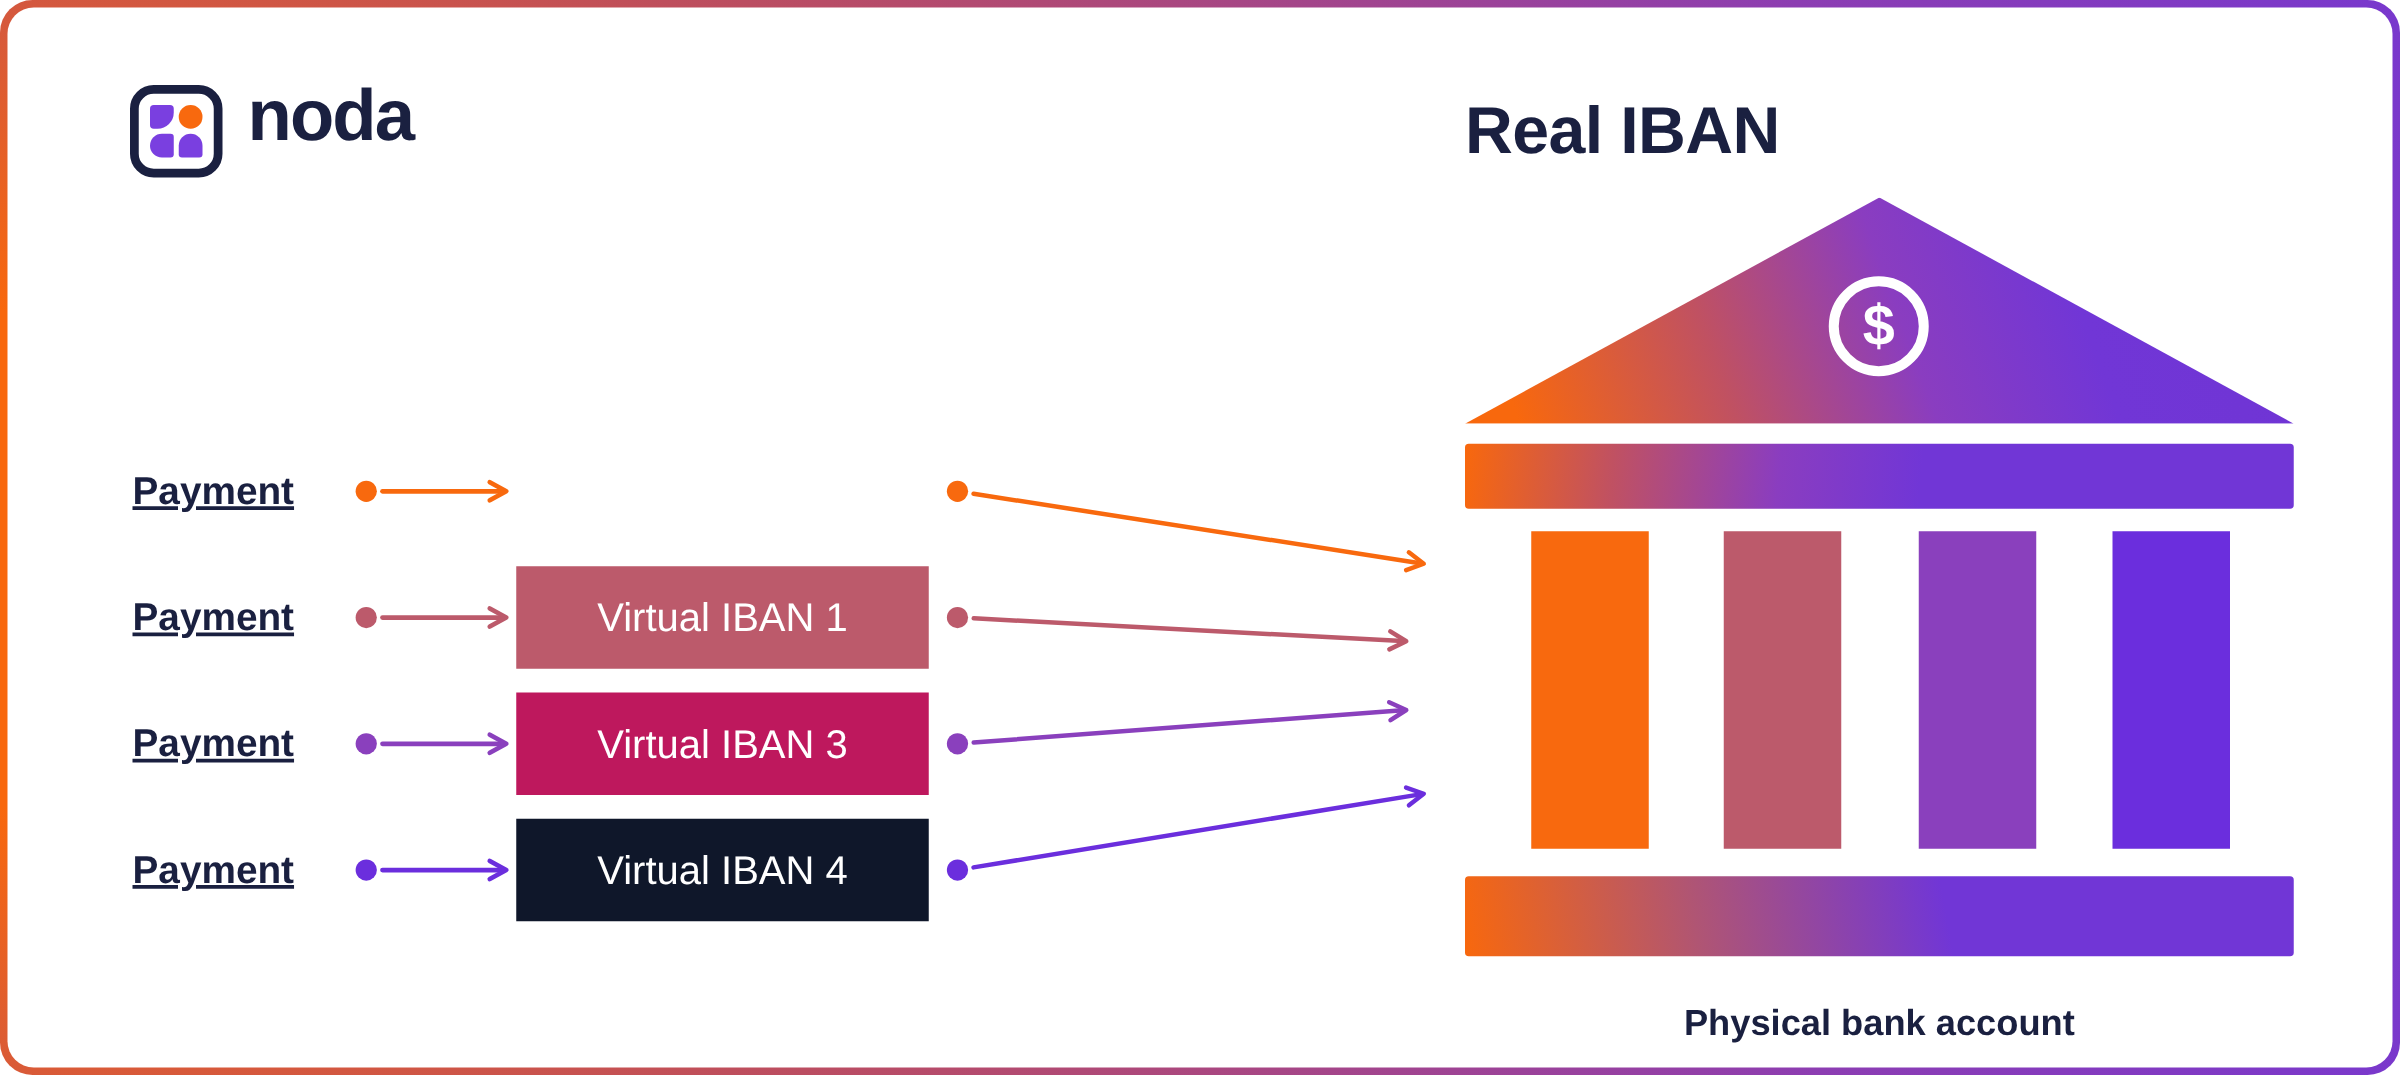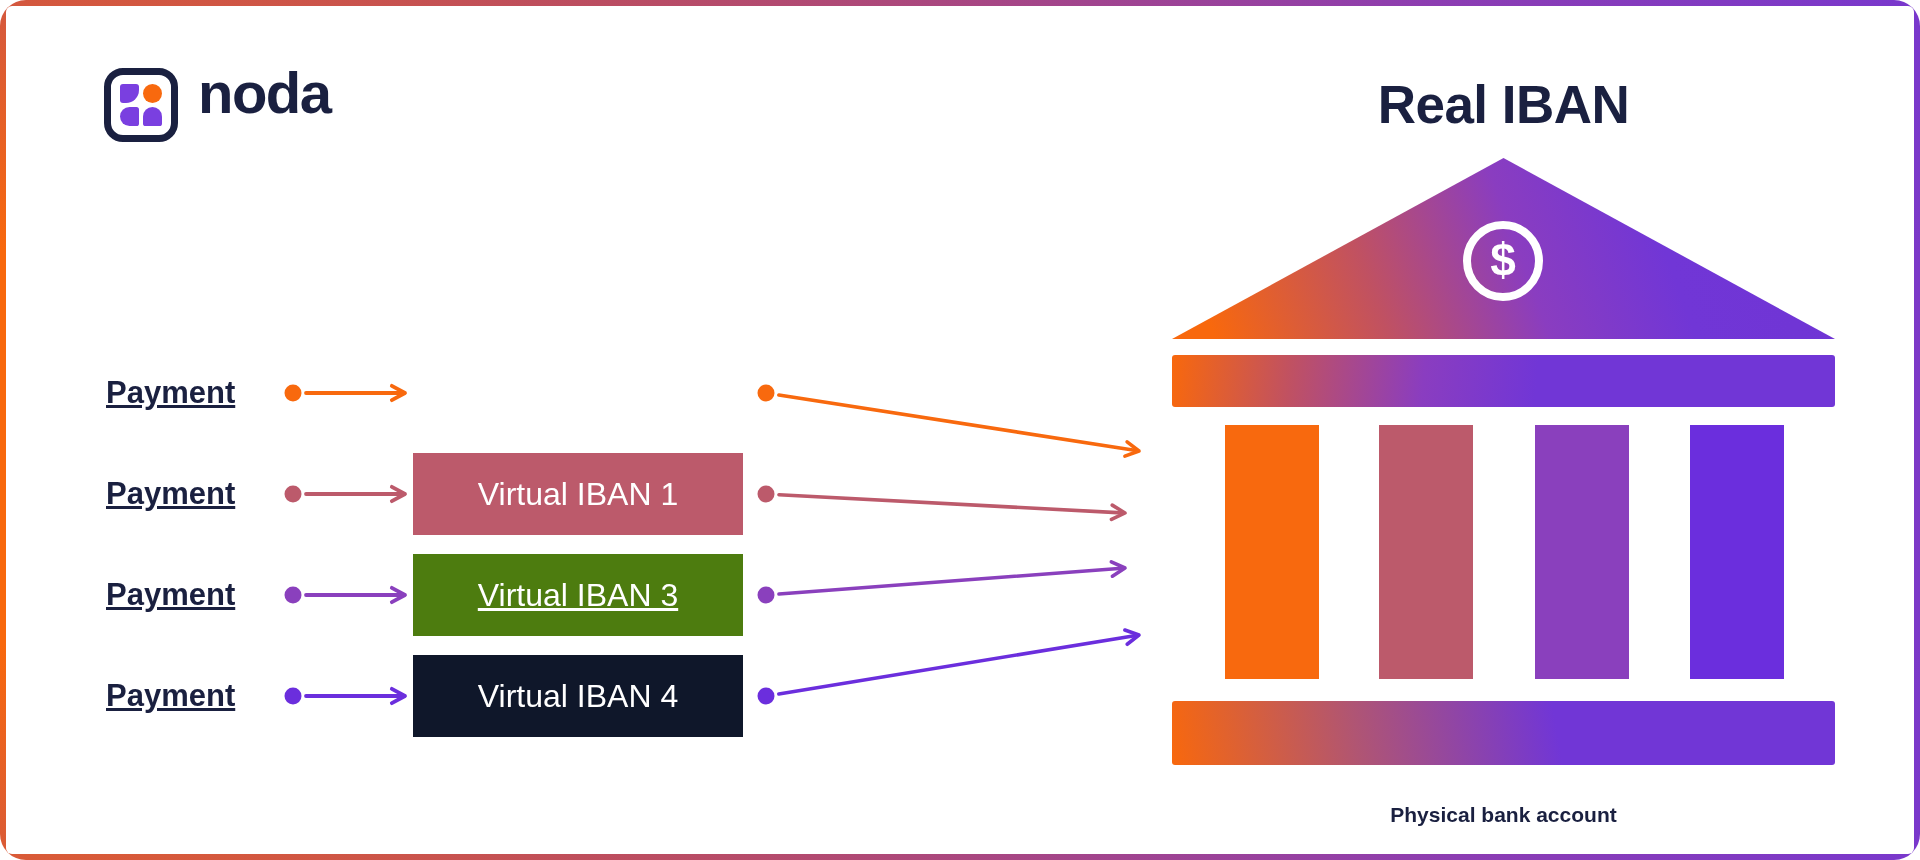--- a/index.html
+++ b/index.html
@@ -1,35 +1,35 @@
 <!DOCTYPE html>
 <html><head>
 <meta charset="utf-8">
 <style>
   html,body{margin:0;padding:0;background:#ffffff;}
   body{width:1920px;height:860px;position:relative;overflow:hidden;
        font-family:"Liberation Sans",sans-serif;-webkit-font-smoothing:antialiased;}
   .frame{position:absolute;inset:0;border-radius:26px;}
-  .inner{position:absolute;inset:6px;background:#ffffff;border-radius:6px;}
+  .inner{position:absolute;inset:6px;background:#ffffff;border-radius:21px;}
 
   
   .logo-icon{position:absolute;left:98px;top:62px;width:74px;height:74px;box-sizing:border-box;
              border:7px solid #1A2040;border-radius:19px;background:#ffffff;
              display:grid;grid-template-columns:19px 19px;grid-template-rows:19px 19px;
              gap:4px;padding:9px;}
   .logo-cell{width:19px;height:19px;}
   .cell-tl{border-radius:3px 3px 13px 3px;}
   .cell-tr{border-radius:50%;}
   .cell-bl{border-radius:11px 3px 3px 11px;}
   .cell-br{border-radius:11px 11px 3px 3px;}
   .logo-word{position:absolute;left:192px;top:58px;font-size:58px;font-weight:800;
              letter-spacing:-1.5px;line-height:1;}
 
   
-  .real-iban{position:absolute;left:1166px;top:72px;width:663px;margin:0;text-align:center;
+  .real-iban{position:absolute;left:1166px;top:72px;width:663px;margin:0;text-align:left;
              font-size:53px;font-weight:800;letter-spacing:-0.5px;line-height:1;}
 
   
   .row{position:absolute;left:0;width:100%;height:82px;}
   .pay-label{position:absolute;left:100px;top:0;height:82px;display:flex;align-items:center;
              font-size:31px;font-weight:700;text-decoration:underline;}
   .vbox{position:absolute;left:407px;top:0;width:330px;height:82px;display:flex;
         align-items:center;justify-content:center;color:#ffffff;font-size:32px;font-weight:500;}
 
   
@@ -38,21 +38,21 @@
             clip-path:polygon(50% 0,100% 100%,0 100%);}
   .emblem{position:absolute;left:291px;top:63px;width:80px;height:80px;box-sizing:border-box;
           border:8px solid #ffffff;border-radius:50%;display:flex;align-items:center;
           justify-content:center;}
   .emblem span{color:#ffffff;font-size:46px;font-weight:700;line-height:1;transform:translateY(-1px);}
   .architrave{position:absolute;left:0;top:197px;width:663px;height:52px;border-radius:3px;}
   .bank-col{position:absolute;top:267px;width:94px;height:254px;}
   .col-1{left:53px;} .col-2{left:207px;} .col-3{left:363px;} .col-4{left:518px;}
   .basebar{position:absolute;left:0;top:543px;width:663px;height:64px;border-radius:3px;}
   .bank-caption{position:absolute;left:1166px;top:797px;width:663px;text-align:center;
-                font-size:21px;font-weight:600;}
+                font-size:29px;font-weight:600;}
 
   
   #arrow-svg{position:absolute;left:0;top:0;width:1920px;height:860px;pointer-events:none;}
 </style>
 </head>
 <body>
 
 <div class="frame" style="background: radial-gradient(140% 230% at 0% 52%, rgb(248, 104, 13) 0%, rgb(248, 104, 13) 10%, rgb(190, 78, 92) 30%, rgb(140, 61, 178) 58%, rgb(117, 55, 210) 78%, rgb(117, 55, 210) 100%);">
   <div class="inner">
 
@@ -68,21 +68,21 @@
 
     <div class="row" style="top:346px">
       <span class="pay-label" style="color: rgb(26, 32, 64);">Payment</span>
     </div>
     <div class="row" style="top:447px">
       <span class="pay-label" style="color: rgb(26, 32, 64);">Payment</span>
       <div class="vbox" style="background-color: rgb(188, 90, 107);">Virtual IBAN 1</div>
     </div>
     <div class="row" style="top:548px">
       <span class="pay-label" style="color: rgb(26, 32, 64);">Payment</span>
-      <div class="vbox" style="background-color: #4d7c0f; text-decoration: underline;">Virtual IBAN 3</div>
+      <div class="vbox" style="background-color: #be185d;">Virtual IBAN 3</div>
     </div>
     <div class="row" style="top:649px">
       <span class="pay-label" style="color: rgb(26, 32, 64);">Payment</span>
       <div class="vbox" style="background-color: #0f172a;">Virtual IBAN 4</div>
     </div>
 
     <div class="bank">
       <div class="pediment" style="background: linear-gradient(70deg, rgb(248, 104, 13) 6%, rgb(192, 81, 98) 30%, rgb(138, 61, 192) 52%, rgb(113, 54, 214) 72%, rgb(111, 52, 212) 100%);">
         <div class="emblem">
           <span>$</span>

